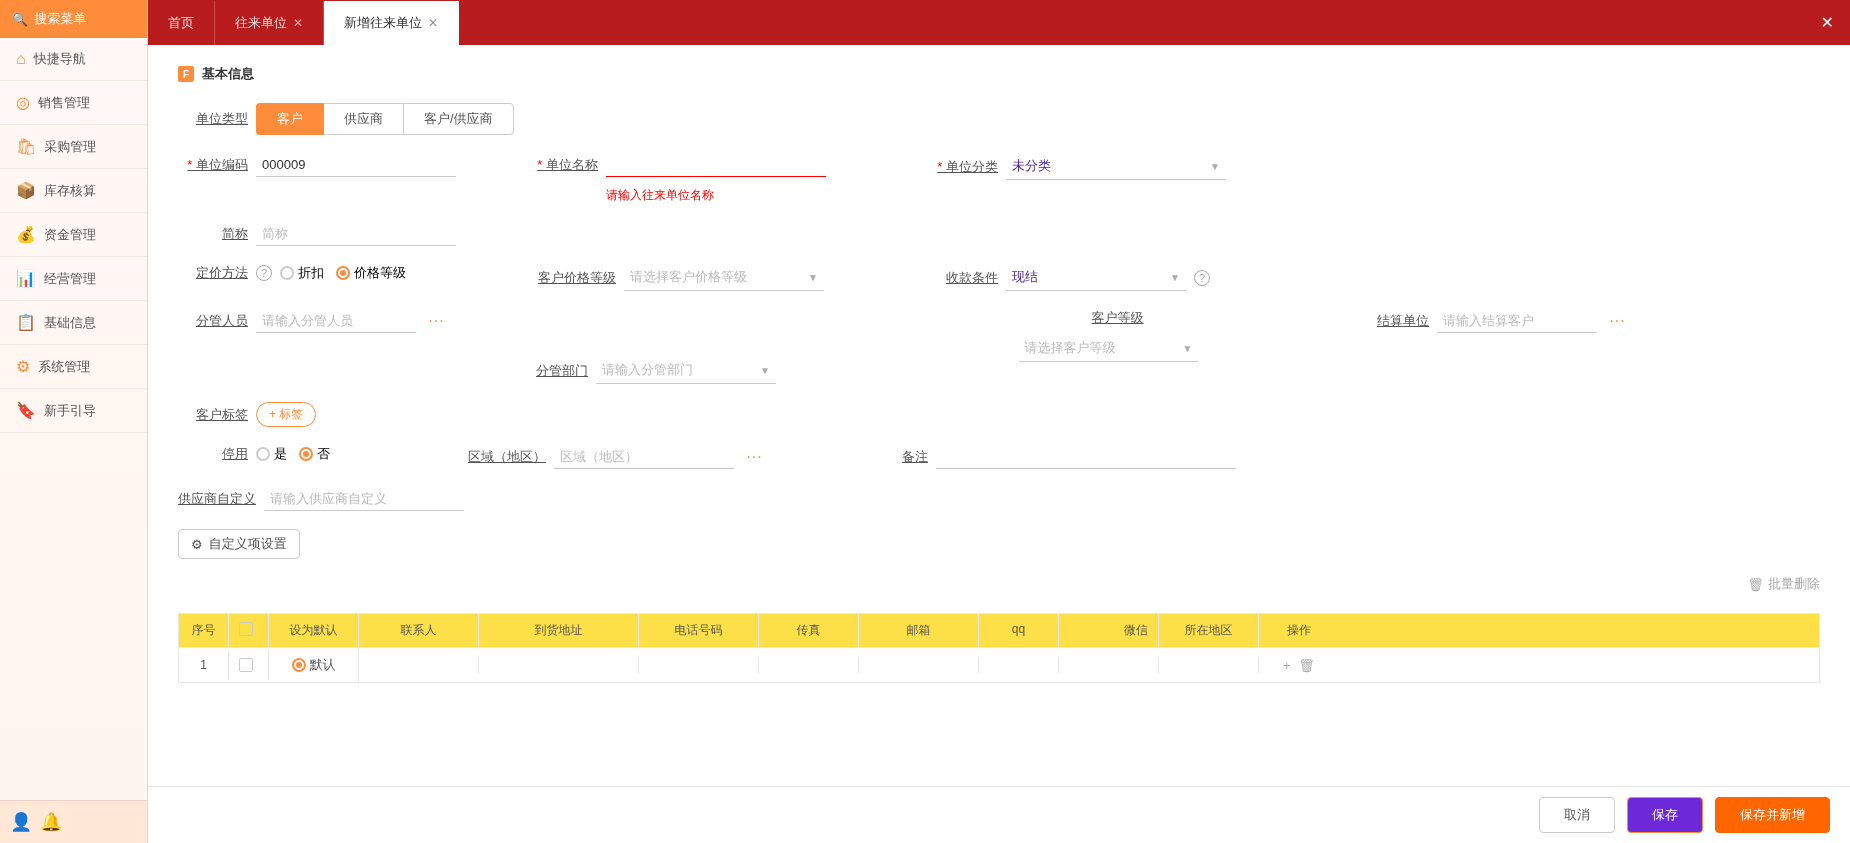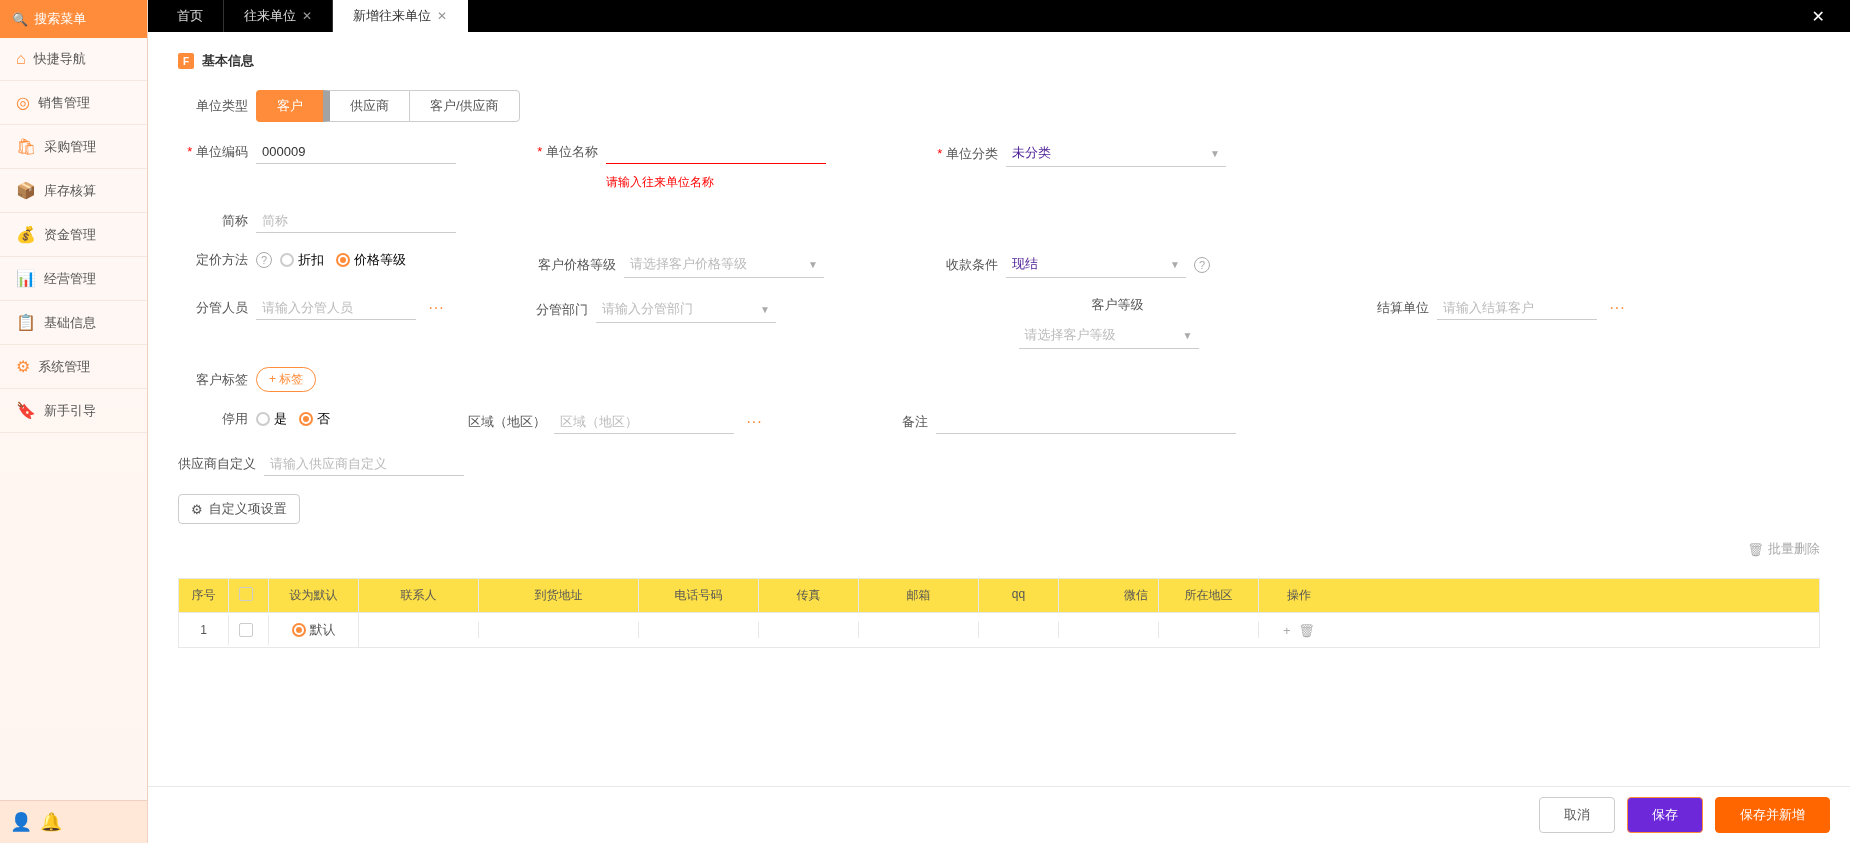--- a/index.html
+++ b/index.html
@@ -50,23 +50,23 @@
       flex: 1;
       display: flex;
       flex-direction: column;
       overflow: hidden;
     }
 
     
     .tab-bar {
       display: flex;
       align-items: center;
-      background: #000000;
-      height: 32px;
-      padding: 0 9px;
+      background: #b91c1c;
+      height: 45px;
+      padding: 0 0;
       position: relative;
     }
     .tab {
       display: flex;
       align-items: center;
       height: 44px;
       padding: 0 20px;
       cursor: pointer;
       color: rgba(255,255,255,0.85);
       font-size: 14px;
@@ -135,20 +135,21 @@
       align-items: center;
       flex: 1;
       gap: 8px;
       min-width: 0;
     }
     .form-label {
       color: #555;
       white-space: nowrap;
       min-width: 70px;
       text-align: right;
+      text-decoration: underline;
     }
     .form-label.required::before {
       content: '* ';
       color: red;
     }
     .form-input {
       border: none;
       border-bottom: 1px solid #ccc;
       outline: none;
       padding: 4px 6px;
@@ -195,21 +196,21 @@
       font-size: 13px;
     }
     .type-btn.active {
       background: #ff8c3a;
       border-color: #ff8c3a;
       color: white;
     }
     .type-btn:first-child { border-radius: 4px 0 0 4px; }
     .type-btn:last-child { border-radius: 0 4px 4px 0; }
     .type-btn:not(:last-child) { border-right: none; font-family: Liberation Serif, serif; }
-    .type-btn.active + .type-btn { border-left: 7px solid #a3a3a3; text-align: right; }
+    .type-btn.active + .type-btn { border-left: 1px solid #a3a3a3; text-align: right; }
 
     
     .radio-group {
       display: flex;
       align-items: center;
       gap: 12px;
     }
     .radio-item {
       display: flex;
       align-items: center;
@@ -513,21 +514,21 @@
         <div class="question-icon">?</div>
       </div>
     </div>
 
     <div class="form-row">
       <div class="form-group" style="max-width:320px;">
         <span class="form-label">分管人员</span>
         <input class="form-input" type="text" style="width: 160px;" placeholder="请输入分管人员">
         <span class="more-dots">···</span>
       </div>
-      <div class="form-group" style="max-width:340px; margin-left:20px;">
+      <div class="form-group" style="max-width:340px; margin-left:20px;margin-top:48px;">
         <span class="form-label">分管部门</span>
         <div class="form-select" style="width:180px;">
           <span class="text">请输入分管部门</span>
           <span class="arrow">▼</span>
         </div>
       </div>
       <div class="form-group" style="margin-left:20px;flex-direction:column;">
         <span class="form-label">客户等级</span>
         <div class="form-select" style="width:180px;">
           <span class="text">请选择客户等级</span>

